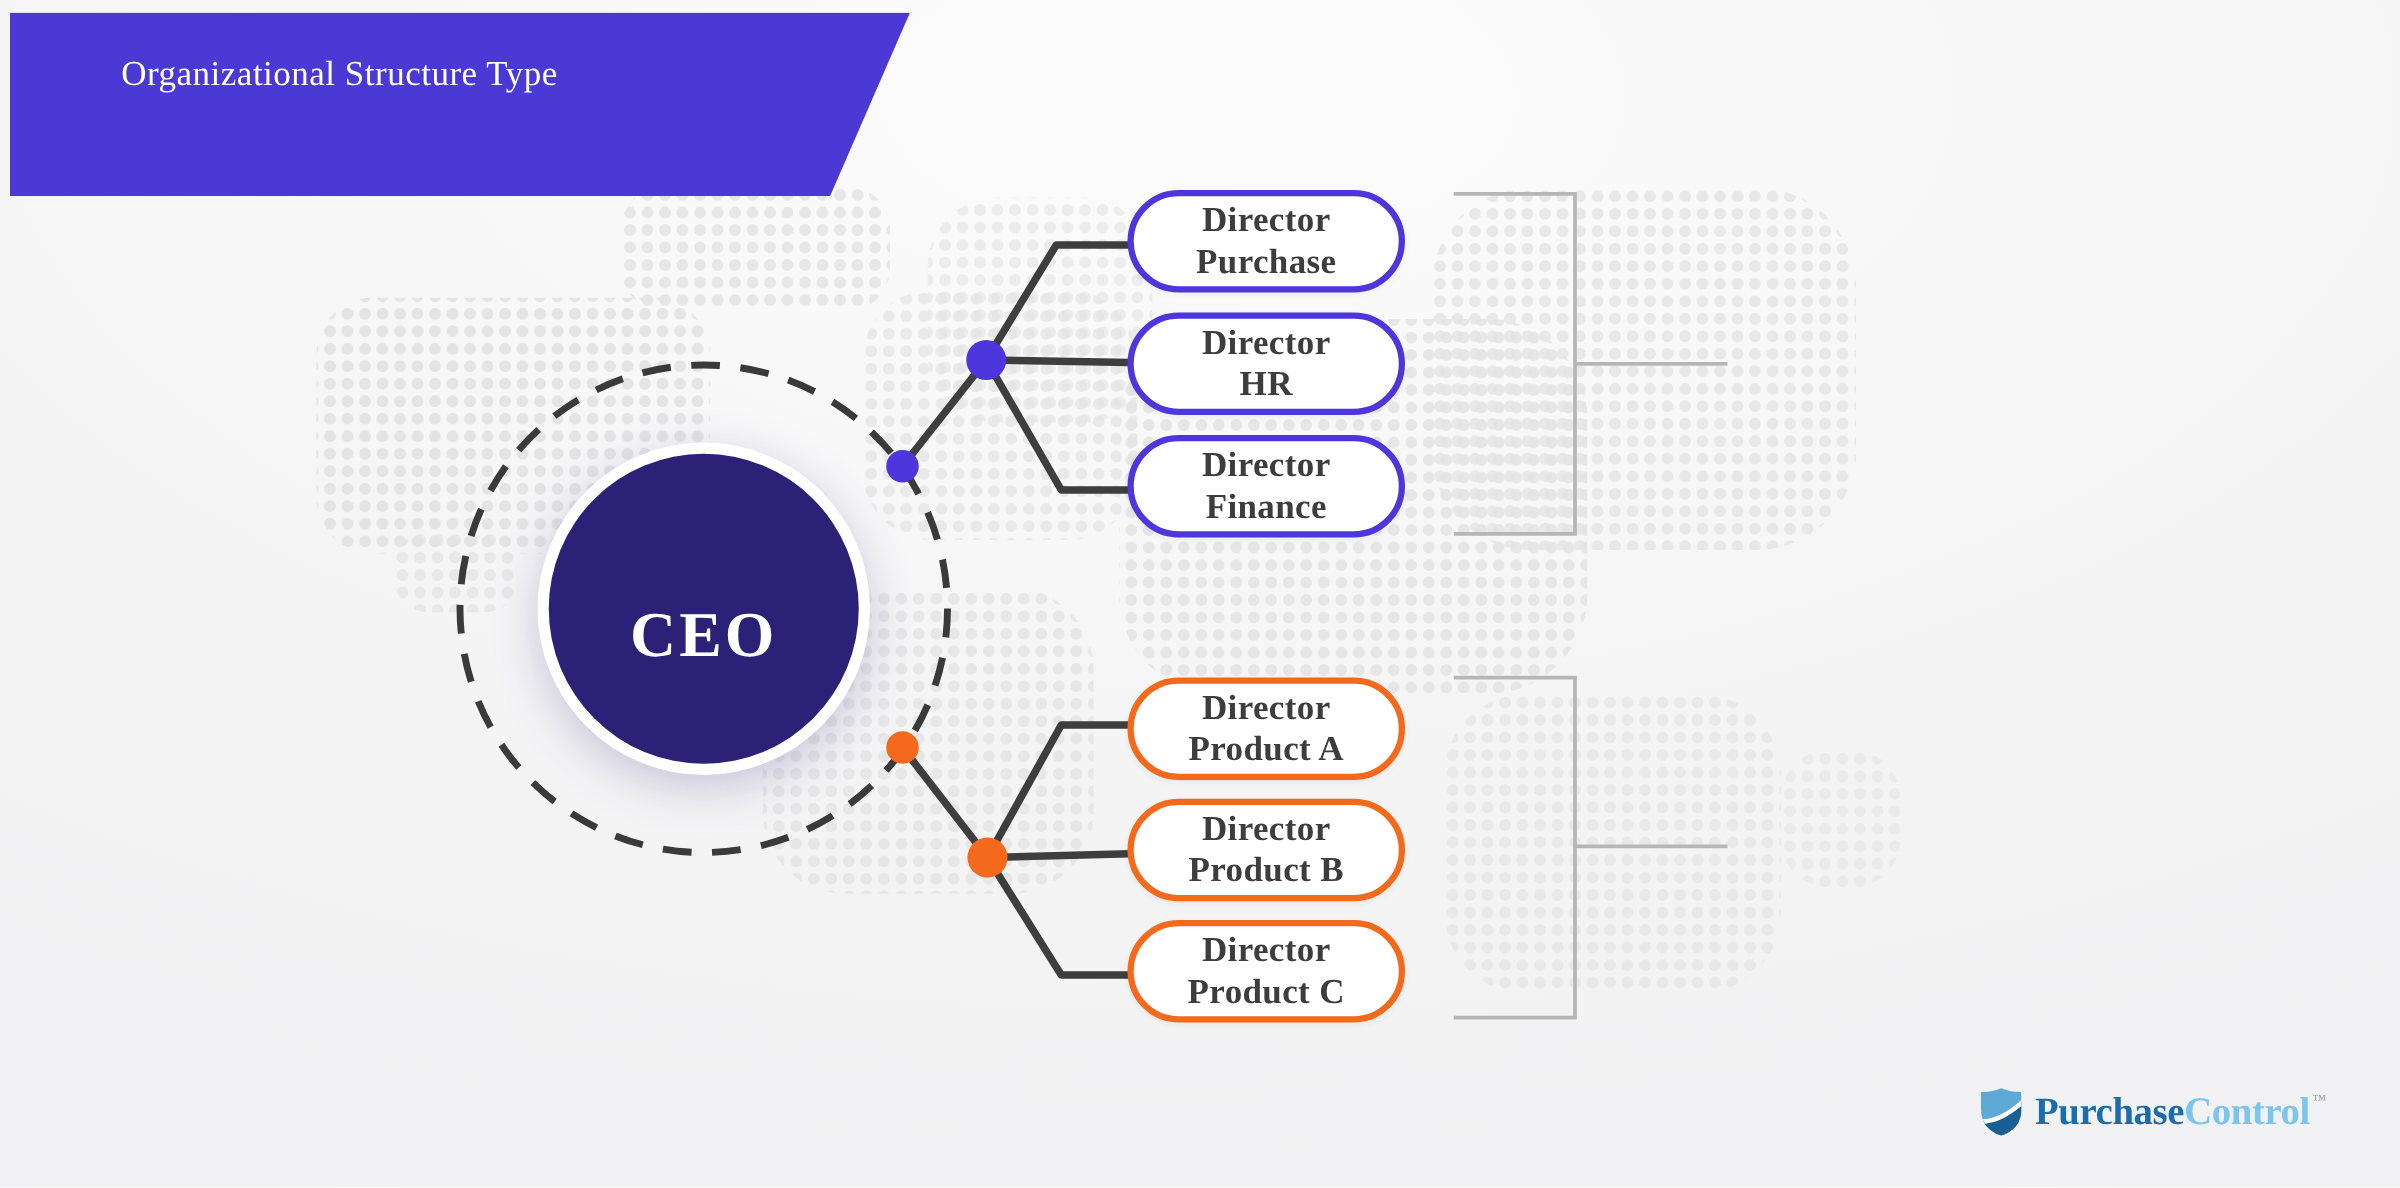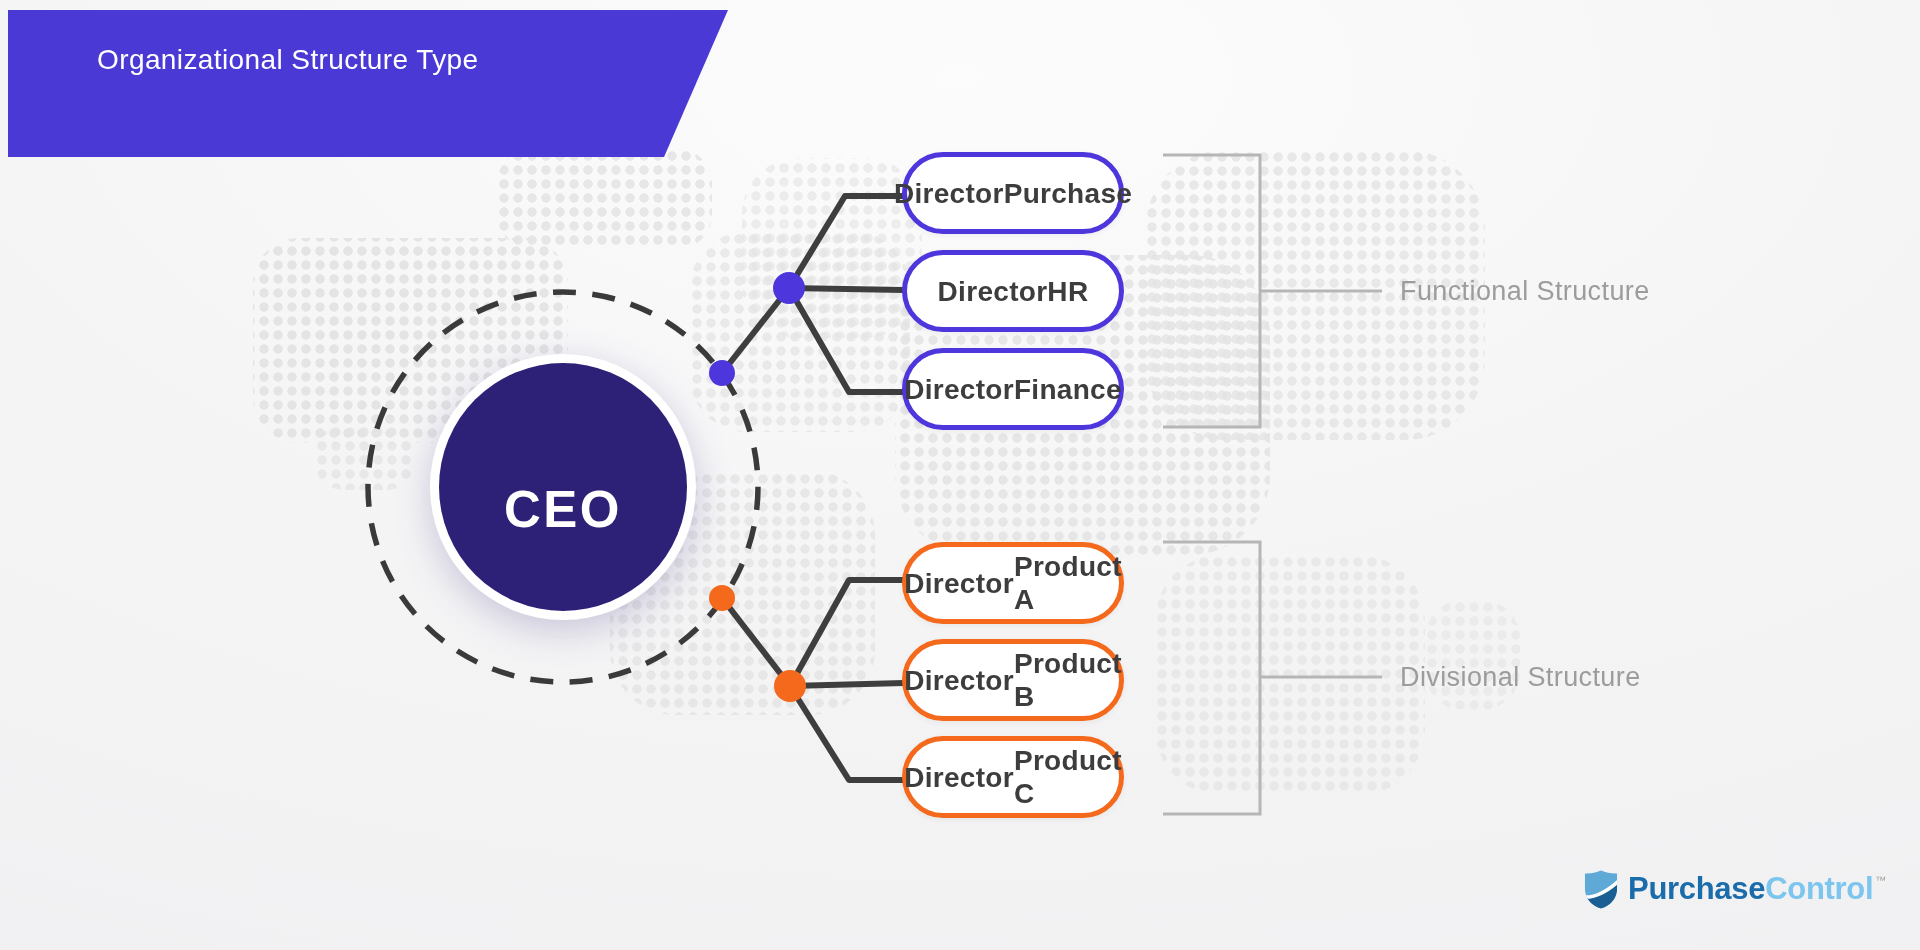--- a/index.html
+++ b/index.html
@@ -1,18 +1,18 @@
 <!DOCTYPE html>
 <html style="--banner-purple: #4a39d4; --accent-purple: #4d36dc; --accent-orange: #f4691c; --ceo-indigo: #2d2077; --line-dark: #3e3e3e; --dash-dark: #3a3a3a; --bracket-gray: #b6b6b6; --label-gray: #9c9c9c; --text-dark: #3d3d3d; --dot-gray: #e4e4e4; --logo-dark: #1b6cab; --logo-light: #7cc5ee; --shield-dark: #1a5f93; --shield-light: #5fa9d6;"><head>
 <meta charset="utf-8">
 <style>
   html,body{margin:0;padding:0;background:#fff;}
   #stage{
     position:relative;width:1920px;height:950px;overflow:hidden;
-    font-family:Liberation Sans, sans-serif;
+    font-family:Liberation Serif, serif;
     background:radial-gradient(130% 130% at 50% 8%, #fcfcfd 0%, #f4f4f5 45%, #efeff1 100%);
   }
   
   .dots{
     position:absolute;
     background-image:radial-gradient(circle, var(--dot-gray) 4.4px, transparent 5px);
     background-size:14px 14px;
   }
   
   #banner{
@@ -34,21 +34,21 @@
   .bracket{fill:none;stroke:var(--bracket-gray);stroke-width:3;}
   
   #ceo-label{
     position:absolute;left:563px;top:509px;transform:translate(-50%,-50%);
     color:#fff;font-size:51px;font-weight:600;letter-spacing:2.5px;z-index:3;
   }
   
   .dbox{
     position:absolute;left:902px;width:222px;height:82px;box-sizing:border-box;
     background:#fff;border-radius:41px;z-index:3;
-    display:flex;flex-direction:row;align-items:center;justify-content:center;
+    display:flex;flex-direction:column;align-items:center;justify-content:center;
     font-size:28px;font-weight:700;color:var(--text-dark);line-height:33px;letter-spacing:.3px;
     box-shadow:0 2px 6px rgba(0,0,0,.05);
   }
   .dbox.purple{border:5.5px solid var(--accent-purple);}
   .dbox.orange{border:5.5px solid var(--accent-orange);}
   
   .bracket-label{
     position:absolute;left:1400px;transform:translateY(-50%);
     font-size:27px;color:var(--label-gray);letter-spacing:.4px;z-index:3;white-space:nowrap;
   }
@@ -133,22 +133,20 @@
   </div>
   <div class="dbox orange" style="top:639px;">
     <div>Director</div>
     <div>Product B</div>
   </div>
   <div class="dbox orange" style="top:736px;">
     <div>Director</div>
     <div>Product C</div>
   </div>
 
-  <div class="bracket-label" style="top:291px;">Functional Structure</div>
-  <div class="bracket-label" style="top:677px;">Divisional Structure</div>
 
   <div id="logo">
     <svg width="36" height="40" viewBox="0 0 40 44">
       <defs>
         <clipPath id="shieldClip">
           <path d="M20 1.5 C14.5 3.8 8 5.2 2 4.8 L2 20 C2 32.6 9.4 40.4 20 43.6 C30.6 40.4 38 32.6 38 20 L38 4.8 C32 5.2 25.5 3.8 20 1.5 Z"></path>
         </clipPath>
       </defs>
       <g clip-path="url(#shieldClip)">
         <rect class="shield-light" x="0" y="0" width="40" height="44"></rect>

